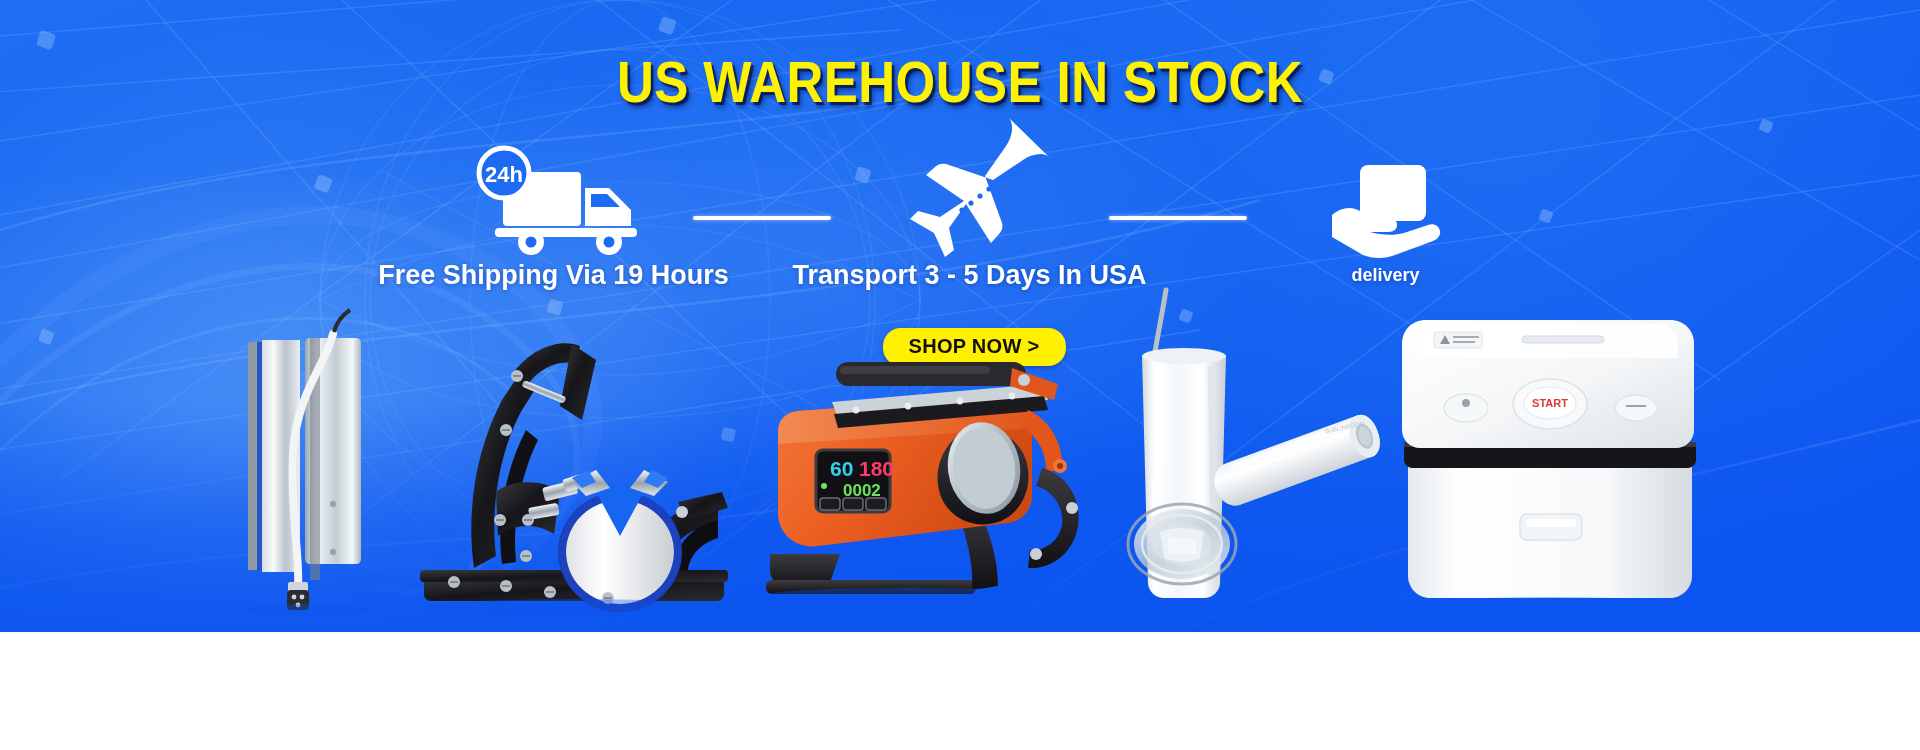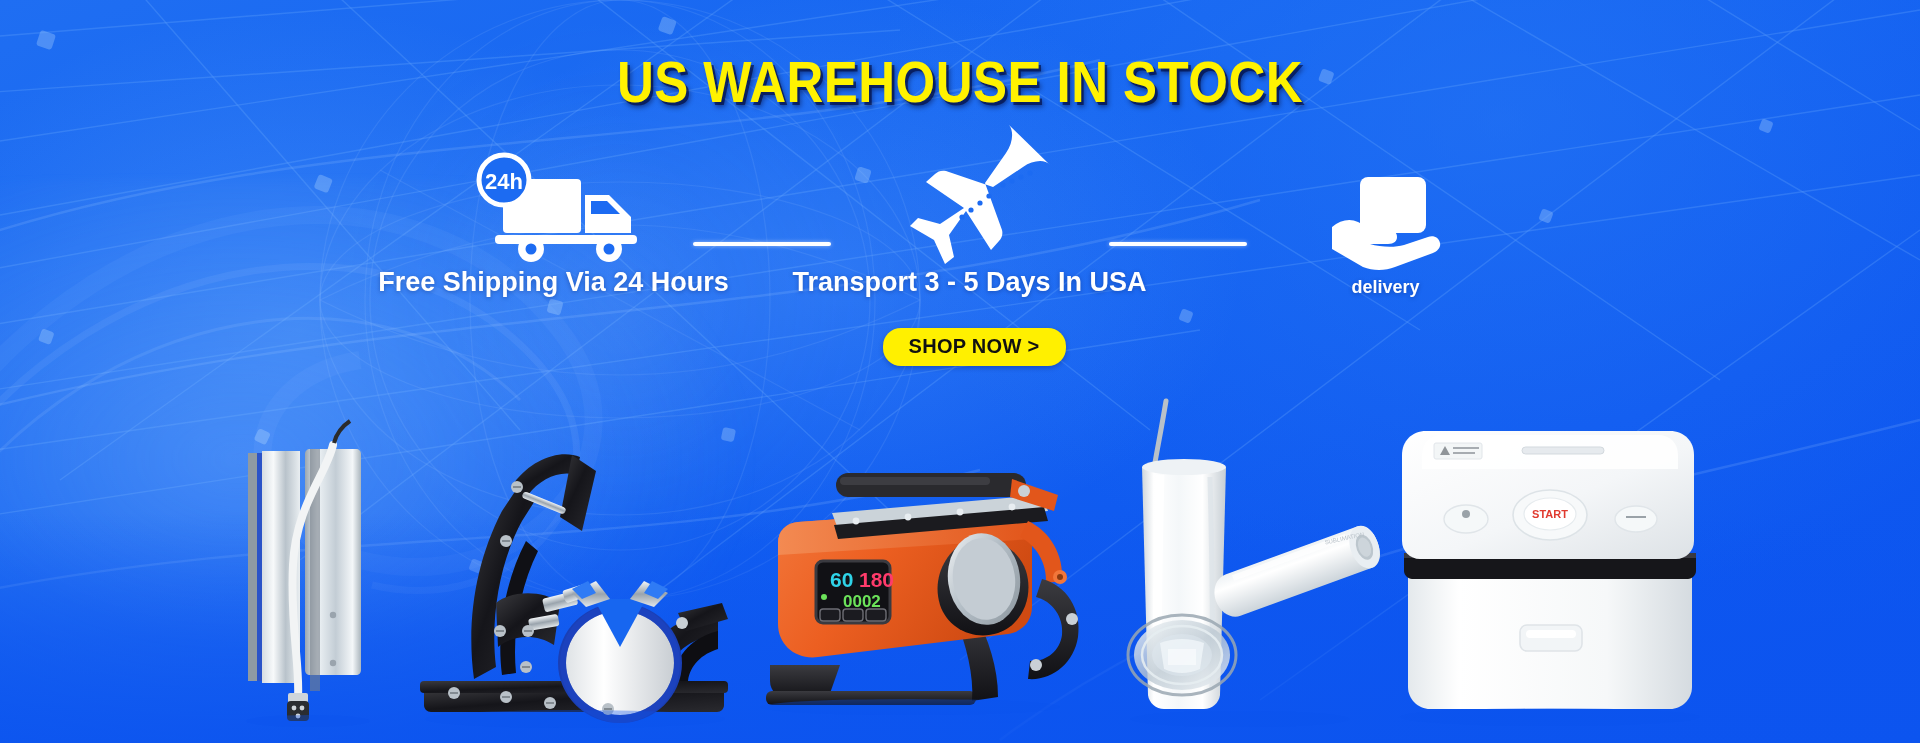--- a/index.html
+++ b/index.html
@@ -5,21 +5,21 @@
 <style>
   * { margin:0; padding:0; box-sizing:border-box; }
   html, body {
     width:1920px; height:750px;
     overflow:hidden;
     font-family:"Liberation Sans", sans-serif;
   }
 
   .banner {
     position:relative;
-    width:1920px; height:743px;
+    width:1920px; height:632px;
     background:
       radial-gradient(ellipse 700px 520px at 300px 330px, rgba(120,185,255,0.32) 0%, rgba(120,185,255,0.0) 62%),
       radial-gradient(ellipse 620px 430px at 840px 270px, rgba(130,190,255,0.22) 0%, rgba(130,190,255,0.0) 65%),
       radial-gradient(ellipse 900px 700px at 1500px 120px, rgba(40,120,245,0.55) 0%, rgba(40,120,245,0.0) 70%),
       linear-gradient(160deg, #1f6ef2 0%, #1464f1 35%, #0f59f0 70%, #0c54ef 100%);
     overflow:hidden;
   }
 
   
   .bg-layer { position:absolute; inset:0; pointer-events:none; }
@@ -52,21 +52,21 @@
     text-shadow:
        3px 3px 0 rgba(0,0,40,.55),
        4px 5px 6px rgba(0,0,40,.45);
     white-space:nowrap;
   }
 
   
   .features {
     position:absolute; top:138px; left:0; right:0;
     height:160px;
-    display:flex; align-items:flex-end; justify-content:center;margin-left:19px;
+    display:flex; align-items:center; justify-content:center;margin-left:19px;
   }
   .feature {
     position:relative;
     display:flex; flex-direction:column; align-items:center;
     width:330px;
   }
   .feature .ficon { height:108px; display:flex; align-items:center; justify-content:center; }
   .feature .flabel {
     margin-top:6px;
     color:#ffffff;
@@ -240,21 +240,21 @@
             <circle cx="66" cy="94" r="13"></circle>
             <circle cx="144" cy="94" r="13"></circle>
           </g>
           <circle cx="66" cy="94" r="5.5" fill="#1c6bf2"></circle>
           <circle cx="144" cy="94" r="5.5" fill="#1c6bf2"></circle>
 
           <circle cx="39" cy="25" r="25" fill="#1c6bf2" stroke="#ffffff" stroke-width="5"></circle>
           <text x="39" y="34" text-anchor="middle" fill="#ffffff" font-family="Liberation Sans, sans-serif" font-size="22" font-weight="bold">24h</text>
         </svg>
       </div>
-      <div class="flabel">Free Shipping Via 24 Hours</div>
+      <div class="flabel">Free Shipping Via 19 Hours</div>
     </div>
 
     <div class="connector">
         <i></i>
       </div>
 
     <div class="feature f-transport">
       <div class="ficon">
         <svg width="176" height="104" viewBox="0 0 176 104" aria-hidden="true">
           <g fill="#ffffff">

